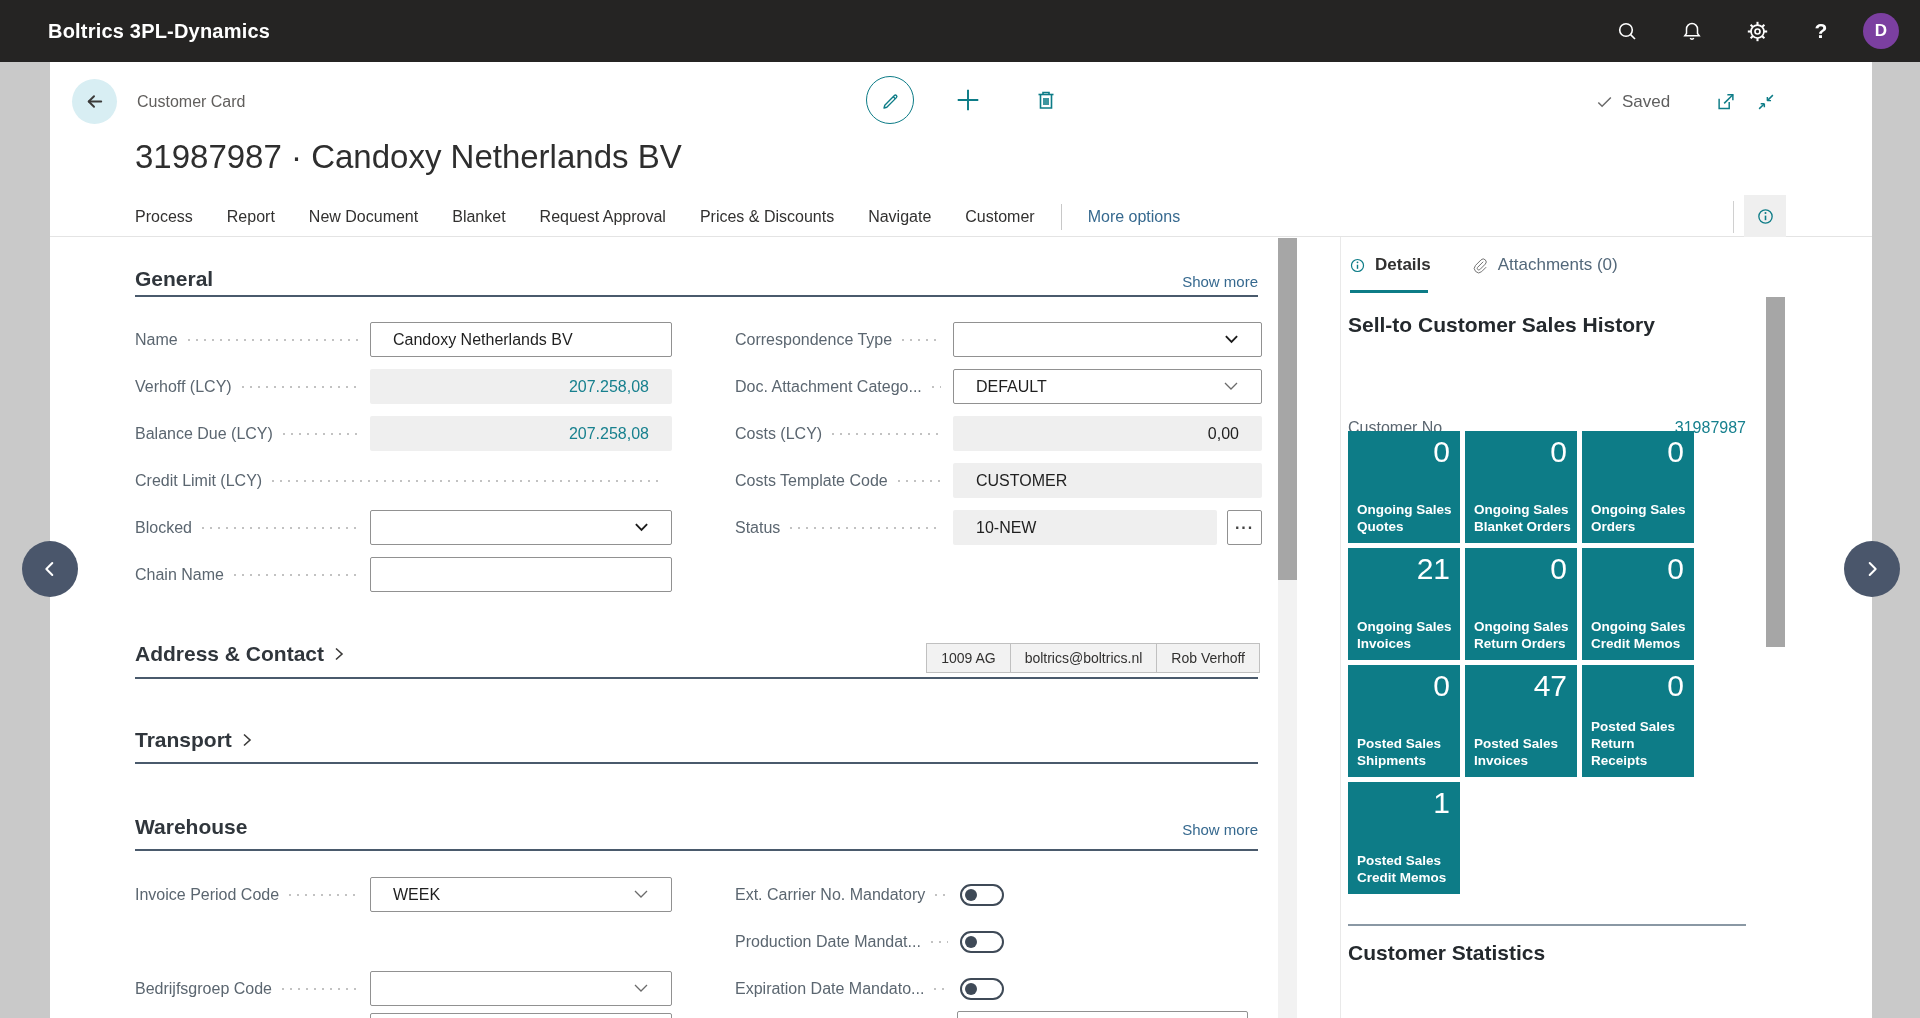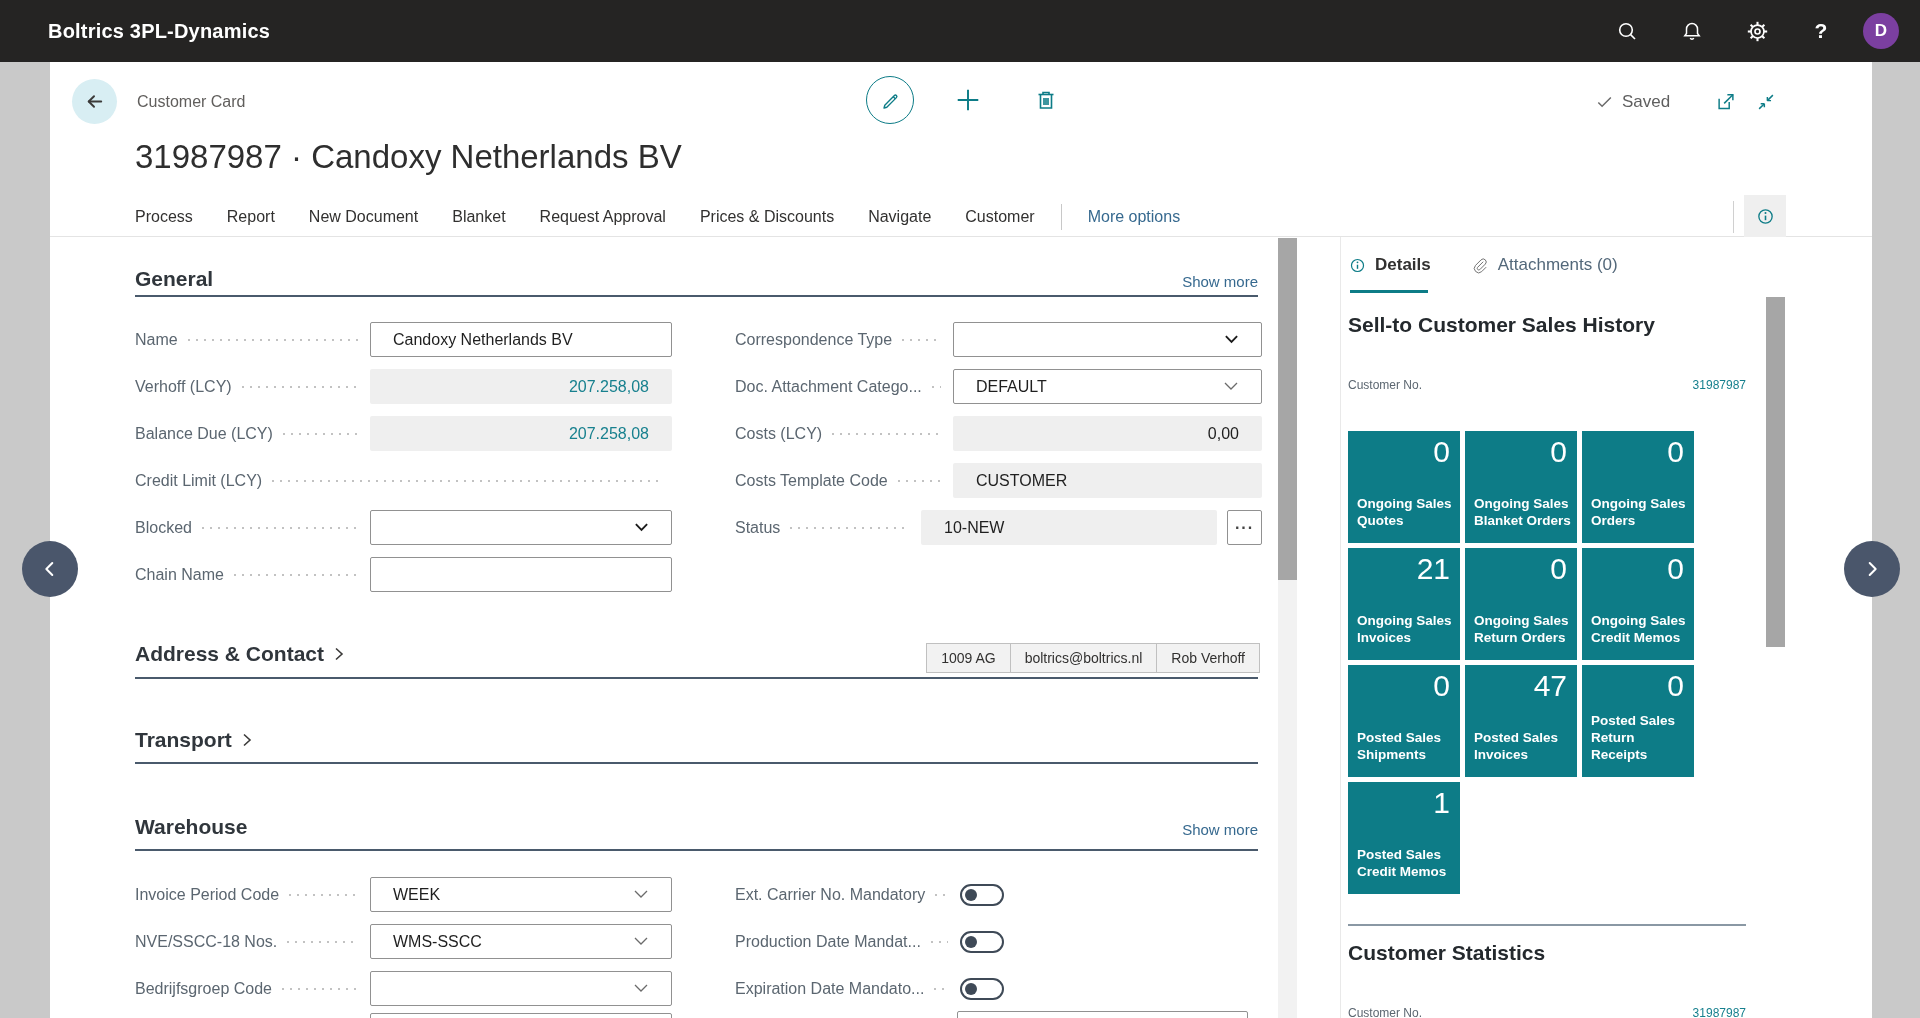--- a/index.html
+++ b/index.html
@@ -57,21 +57,21 @@
   .fbox.r { width:309px; }
   .fbox.disabled { background:#efefef; border-color:transparent; }
   .fbox.num { justify-content:flex-end; }
   .fbox.linkval { color:#17808e; cursor:pointer; }
   .fbox input { border:none; outline:none; width:100%; font:inherit; color:#1f1f1f; background:transparent; }
   .fbox input.num { text-align:right; }
   .fbox .chev { margin-left:auto; flex-shrink:0; }
   .ellipsis-btn { width:35px; height:35px; border:1px solid #919191; border-radius:2px; background:#fff;
                   margin-left:10px; display:flex; align-items:center; justify-content:center;
                   font-size:16px; font-weight:700; color:#444; letter-spacing:1px; cursor:pointer; flex-shrink:0; }
-  .statusbox { width:296px; }
+  .statusbox { width:264px; }
 
   
   .chips { position:absolute; right:612px; top:581px; display:flex;padding-left:28px; }
   .chip { height:30px; background:#f2f2f2; border:1px solid #c0c0c0; display:flex; align-items:center;
           padding:0 14px; font-size:14px; color:#323130; cursor:pointer; }
   .chip + .chip { border-left:none; }
 
   
   .trow { position:absolute; display:flex; align-items:center; height:35px; }
   .toggle { width:44px; height:22px; border:2px solid #3f4a57; border-radius:11px; background:#fff;
@@ -85,28 +85,28 @@
   .fb-divider-v { position:absolute; left:1290px; top:175px; height:781px; width:1px; background:#e9e9e9; }
 
   
   .fb-tabs { position:absolute; left:1298px; top:193px; display:flex; gap:42px; align-items:center; }
   .fb-tab { display:flex; align-items:center; gap:8px; font-size:17px; cursor:pointer; }
   .fb-tab.active { font-weight:700; color:#323130; }
   .fb-tab.inactive { color:#53687a; }
   .fb-underline { position:absolute; left:1300px; top:228px; width:78px; height:3px; background:#0d7c87; }
   .fb-h { position:absolute; left:1298px; font-size:21px; font-weight:700; color:#24292d; }
   .fb-row { position:absolute; left:1298px; width:398px; display:flex; justify-content:space-between;
-            align-items:center; font-size:12px; }
+            align-items:center; font-size:16px;margin-top:41px; }
   .fb-row .lbl { color:#5b6670; }
   .fb-row .val { color:#17808e; cursor:pointer; }
   .tiles { position:absolute; left:1298px; top:369px; display:grid; grid-template-columns:repeat(3,112px);
            gap:5px; }
   .tile { width:112px; height:112px; background:#0d7c87; color:#fff; position:relative; cursor:pointer; }
   .tile-num { position:absolute; top:4px; right:10px; font-size:30px; font-weight:400; }
-  .tile-label { position:absolute; left:9px; right:2px; bottom:13px; font-size:13.5px; font-weight:700; line-height:1.25; }
+  .tile-label { position:absolute; left:9px; right:2px; bottom:7px; font-size:13.5px; font-weight:700; line-height:1.25; }
   .fb-line { position:absolute; left:1298px; top:862px; width:398px; height:2px; background:#8a98a4; }
 
   
   .nav-circle { position:absolute; width:56px; height:56px; border-radius:50%; background:#4a566b;
                 display:flex; align-items:center; justify-content:center; cursor:pointer; z-index:5; }
   .nav-left { left:22px; top:479px; }
   .nav-right { left:1844px; top:479px; }
 </style>
 </head>
 <body>
@@ -357,30 +357,20 @@
     <div class="frow" style="left:85px; top:815px; width:537px;">
       <span class="flabel">Invoice Period Code</span>
       <span class="leader"></span>
       <div class="fbox">
         <span>WEEK</span>
         <span class="chev"><svg width="16" height="12" viewBox="0 0 16 12">
               <path d="M2 3 L8 9 L14 3" fill="none" stroke="#6b6b6b" stroke-width="1.3"></path>
             </svg></span>
       </div>
     </div>
-    <div class="frow" style="left:85px; top:862px; width:537px;">
-      <span class="flabel">NVE/SSCC-18 Nos.</span>
-      <span class="leader"></span>
-      <div class="fbox">
-        <span>WMS-SSCC</span>
-        <span class="chev"><svg width="16" height="12" viewBox="0 0 16 12">
-              <path d="M2 3 L8 9 L14 3" fill="none" stroke="#6b6b6b" stroke-width="1.3"></path>
-            </svg></span>
-      </div>
-    </div>
     <div class="frow" style="left:85px; top:909px; width:537px;">
       <span class="flabel">Bedrijfsgroep Code</span>
       <span class="leader"></span>
       <div class="fbox">
         <span></span>
         <span class="chev"><svg width="16" height="12" viewBox="0 0 16 12">
               <path d="M2 3 L8 9 L14 3" fill="none" stroke="#6b6b6b" stroke-width="1.3"></path>
             </svg></span>
       </div>
     </div>

